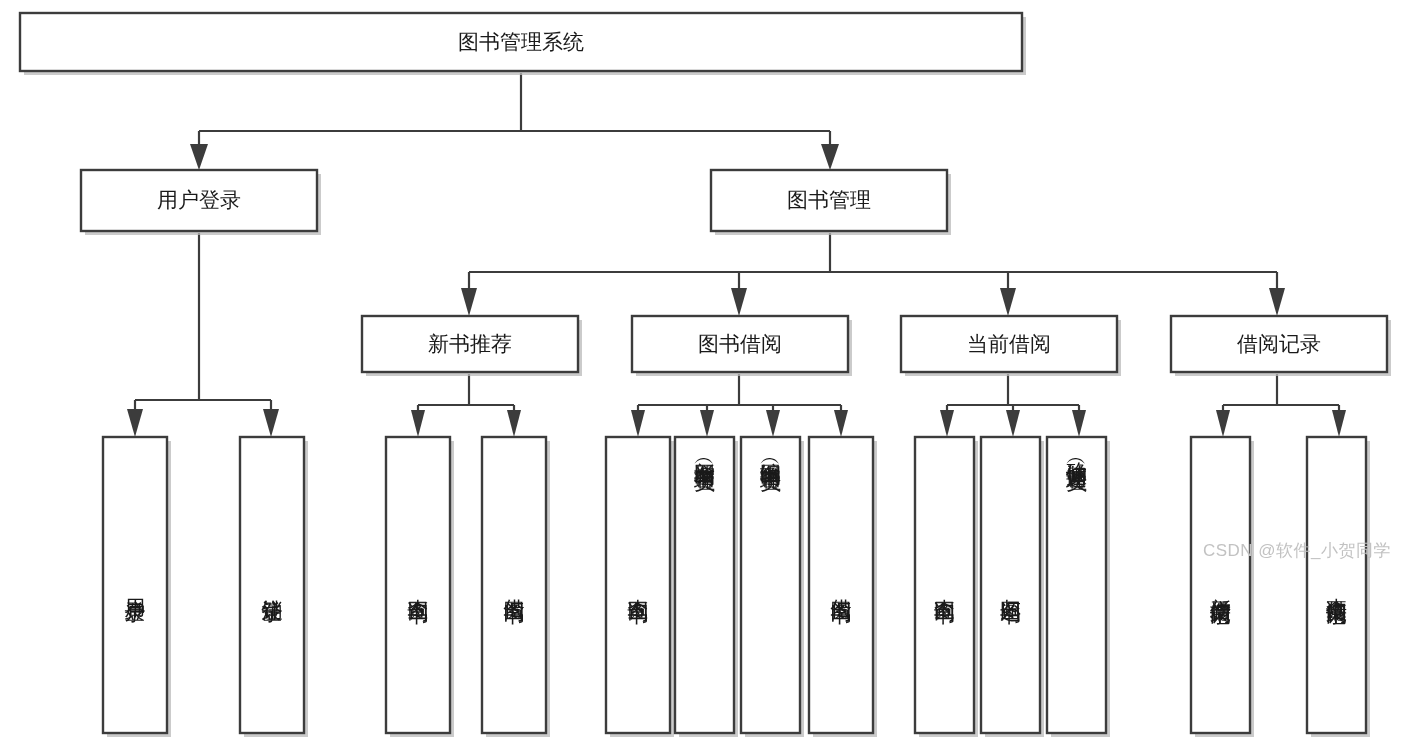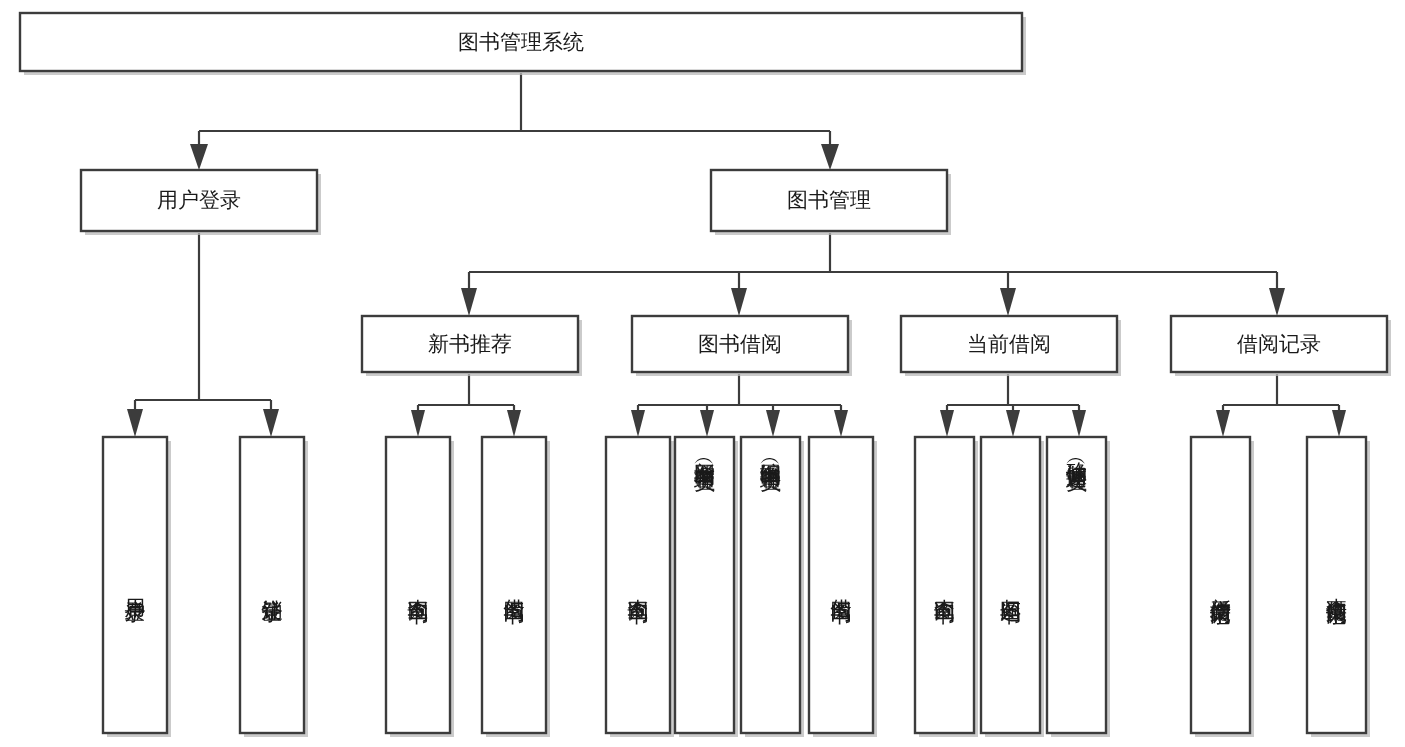--- a/index.html
+++ b/index.html
@@ -261,14 +261,15 @@
   </div>
 
   <div class="leaf-label-box" style="left:1191px; top:437px; width:59px; height:296px;">
     <span class="leaf-label-text">新增借阅记录</span>
   </div>
 
   <div class="leaf-label-box" style="left:1307px; top:437px; width:59px; height:296px;">
     <span class="leaf-label-text">查询借阅记录</span>
   </div>
 
+  <div class="watermark">CSDN @软件_小贺同学</div>
 
 </div>
 
 </body></html>

